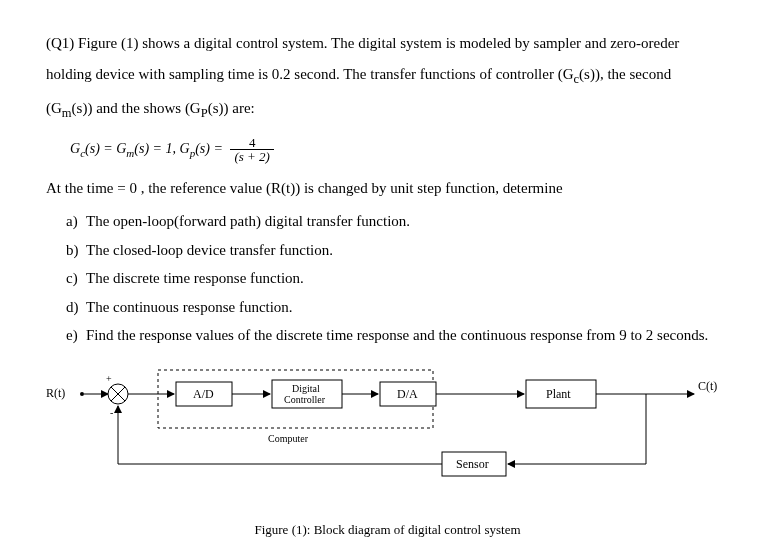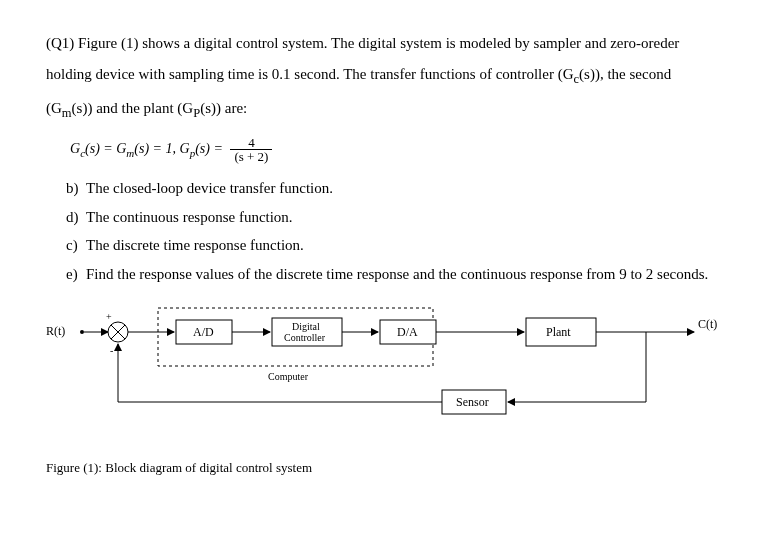--- a/index.html
+++ b/index.html
@@ -26,68 +26,72 @@
   .eq sub { font-size: 11px; font-style: italic; }
   .frac {
     display: inline-block;
     vertical-align: middle;
     text-align: center;
     font-style: normal;
     line-height: 1.05;
     margin-left: 4px;
   }
   .frac .num { display:block; border-bottom: 1px solid #000; padding: 0 4px; font-size: 13px; }
-  .frac .den { display:block; padding: 0 4px; font-size: 13px; }
+  .frac .den { display:block; padding: 0 4px; font-size: 13px; font-style: italic; }
   ol.questions {
     list-style: none;
     padding: 0 0 0 20px;
     margin: 4px 0 0 0;
   }
   ol.questions li { line-height: 1.9; }
   ol.questions li .lbl { display:inline-block; width: 20px; font-weight: 400; }
   .nowrap { white-space: nowrap; }
 
   
   .diagram-wrap { margin-top: 14px; }
-  .figcap { font-size: 13px; margin-top: 8px; }
+  .figcap { text-align:center; font-size: 13px; margin-top: 8px; }
   svg { display:block; }
   .dashed { stroke:#000; stroke-width:1; stroke-dasharray:3 3; fill:none; }
   .solid  { stroke:#000; stroke-width:1; fill:none; }
   .box    { stroke:#000; stroke-width:1; fill:#fff; }
   .txt    { font-family:"Times New Roman", Times, serif; font-size:12px; }
   .stxt   { font-family:"Times New Roman", Times, serif; font-size:10px; }
 </style>
 </head>
 <body>
 
 <div class="page">
 
   <p class="para">
     <span>(Q1) Figure (1) shows a digital control system. The digital system is modeled by sampler and zero-oreder</span>
   </p>
   <p class="para">
-    <span>holding device with sampling time is 0.1 second. The transfer functions of controller (G</span><sub>c</sub><span>(s)), the second</span>
+    <span>holding device with sampling time is 0.2 second. The transfer functions of controller (G</span><sub>c</sub><span>(s)), the second</span>
   </p>
   <p class="para">
-    <span>(G</span><sub>m</sub><span>(s)) and the plant (G</span><sub>P</sub><span>(s)) are:</span>
+    <span>(G</span><sub>m</sub><span>(s)) and the shows (G</span><sub>P</sub><span>(s)) are:</span>
   </p>
 
   <div class="eq nowrap">
     <span>G</span><sub>c</sub><span>(s) = G</span><sub>m</sub><span>(s) = 1,  G</span><sub>p</sub><span>(s) =</span>
     <span class="frac">
       <span class="num">4</span>
       <span class="den">(s + 2)</span>
     </span>
   </div>
 
+  <p class="para">
+    <span>At the time = 0 , the reference value (R(t)) is changed by unit step function,  determine</span>
+  </p>
 
   <ol class="questions">
+    <li><span class="lbl">a)</span><span>The open-loop(forward path) digital transfer function.</span></li>
     <li><span class="lbl">b)</span><span>The closed-loop device transfer function.</span></li>
+    <li><span class="lbl">c)</span><span>The discrete time response function.</span></li>
     <li><span class="lbl">d)</span><span>The continuous response function.</span></li>
-    <li><span class="lbl">c)</span><span>The discrete time response function.</span></li>
     <li><span class="lbl">e)</span><span>Find the response values of the discrete time response and the continuous response from 9 to 2 seconds.</span></li>
   </ol>
 
   <div class="diagram-wrap">
     <svg width="690" height="145" viewBox="0 0 690 145">
       <defs>
         <marker id="ah" markerWidth="8" markerHeight="8" refX="7" refY="4" orient="auto">
           <path d="M0,0 L8,4 L0,8 z" fill="#000"></path>
         </marker>
       </defs>

